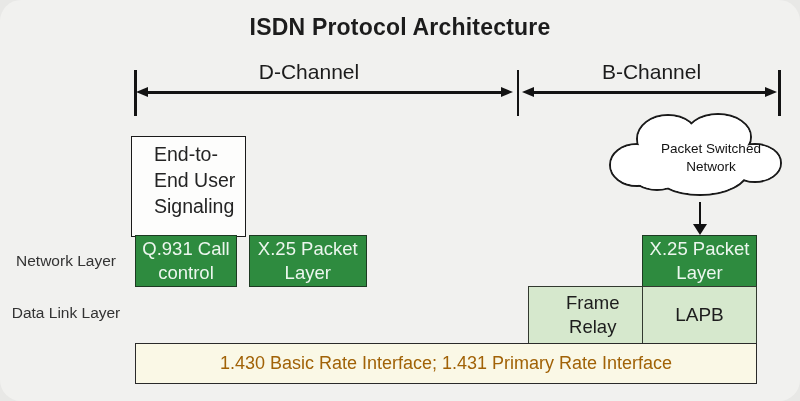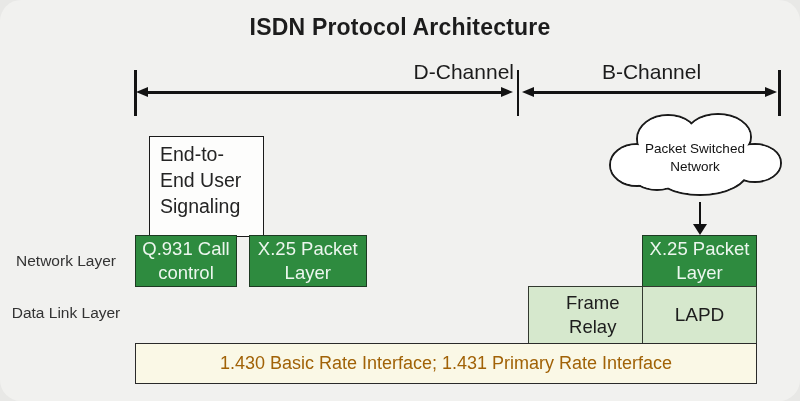--- a/index.html
+++ b/index.html
@@ -11,21 +11,21 @@
   }
   .title {
     position:absolute; top:14px; left:0; width:800px;
     text-align:center; font-size:23px; font-weight:700;
     color:#1c1c1c; letter-spacing:0.2px;
   }
   .ch-label {
     position:absolute; top:60px; font-size:21px; color:#1c1c1c;
     text-align:center; font-weight:400;
   }
-  .ch-d { left:136px; width:378px;text-align:right; }
+  .ch-d { left:120px; width:378px; }
   .ch-b { left:523px; width:257px; }
   .hline { position:absolute; top:91px; height:2.5px; background:#131313; }
   .hline-d { left:145px; width:359px; }
   .hline-b { left:533px; width:235px; }
   .arr {
     position:absolute; top:86.5px; width:0; height:0;
     border-top:5.5px solid transparent; border-bottom:5.5px solid transparent;
   }
   .arr-left  { border-right:12px solid #131313; }
   .arr-right { border-left:12px solid #131313; }
@@ -45,44 +45,44 @@
     color:#ecf6ee; font-size:18.5px; line-height:1.32;
   }
   .box-light {
     background:#d6e8cd; border:1.7px solid #32392f;
     color:#1d1d1d;
   }
   .box-cream {
     background:#faf8e6; border:1.7px solid #2a2a2a; color:#a16207;
   }
   .b-end2end {
-    left:149px; top:136px; width:115px; height:100.5px;
+    left:131px; top:136px; width:115px; height:100.5px;
     align-items:flex-start; justify-content:flex-start; text-align:left;
-    padding:5px 0 0 10px; font-size:19.5px; line-height:1.33; color:#242424;
+    padding:5px 0 0 22px; font-size:19.5px; line-height:1.33; color:#242424;
   }
   .b-q931 { left:135px;   top:235px; width:102px;   height:52px; }
   .b-x25d { left:248.5px; top:235px; width:118.5px; height:52px; }
   .b-x25b { left:642px;   top:235px; width:115px;   height:52px; }
   .b-lapd { left:135px;   top:285.5px; width:326.5px; height:58.5px; font-size:19.5px; }
   .b-frel { left:528px;   top:285.5px; width:115.5px; height:58.5px; font-size:18.5px; line-height:1.3;padding-left:14px; }
   .b-lapb { left:642px;   top:285.5px; width:115px;   height:58.5px; font-size:19px; }
   .b-phys { left:135px;   top:342.5px; width:622px;   height:41.5px; font-size:18px; }
 
   .layer-label {
     position:absolute; left:0; width:132px; text-align:center;
     font-size:15.5px; color:#333;
   }
   .ll-network { top:252px; }
   .ll-datalink { top:304px; }
   .ll-physical { top:356px; }
 
   .cloud-wrap { position:absolute; left:605px; top:109px; width:180px; height:96px; }
   .cloud-wrap svg { position:absolute; left:0; top:0; }
   .cloud-text {
-    position:absolute; left:0; top:31px; width:180px;
+    position:absolute; left:16px; top:31px; width:180px;
     text-align:center; font-size:13.5px; line-height:1.3; color:#111;
     white-space:pre-line;
   }
   .cloud-arrow-line { position:absolute; left:698.5px; top:202px; width:2.6px; height:24px; background:#111; }
   .cloud-arrow-head {
     position:absolute; left:692.5px; top:224px; width:0; height:0;
     border-left:7px solid transparent; border-right:7px solid transparent;
     border-top:11px solid #111;
   }
 </style>
@@ -114,21 +114,21 @@
 End User
 Signaling</div>
   <div class="box box-green b-q931">Q.931 Call
 control</div>
   <div class="box box-green b-x25d">X.25 Packet
 Layer</div>
   <div class="box box-green b-x25b">X.25 Packet
 Layer</div>
   <div class="box box-light b-frel">Frame
 Relay</div>
-  <div class="box box-light b-lapb">LAPD</div>
+  <div class="box box-light b-lapb">LAPB</div>
   <div class="box box-cream b-phys">1.430 Basic Rate Interface; 1.431 Primary Rate Interface</div>
 
   <div class="cloud-wrap">
     <svg width="180" height="96" viewBox="0 0 180 96">
       <g stroke="#1a1a1a" stroke-width="2" fill="#ffffff">
         <ellipse cx="32" cy="56" rx="27" ry="21"></ellipse>
         <ellipse cx="63" cy="30" rx="31" ry="24"></ellipse>
         <ellipse cx="113" cy="28" rx="33" ry="23"></ellipse>
         <ellipse cx="150" cy="54" rx="26" ry="19"></ellipse>
         <ellipse cx="95" cy="61" rx="48" ry="25"></ellipse>

